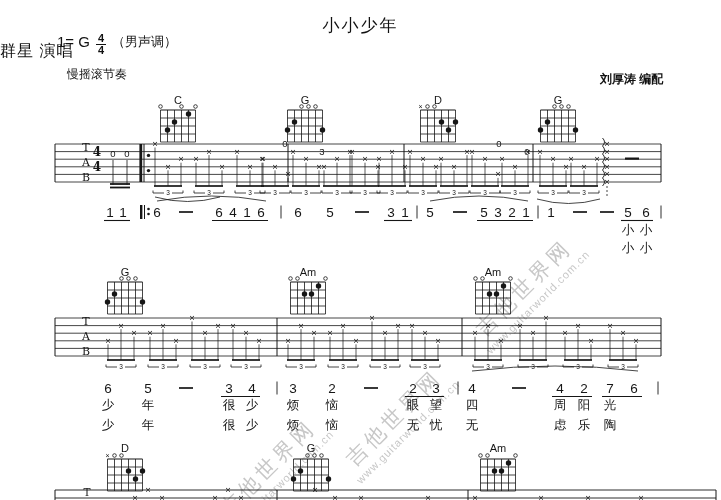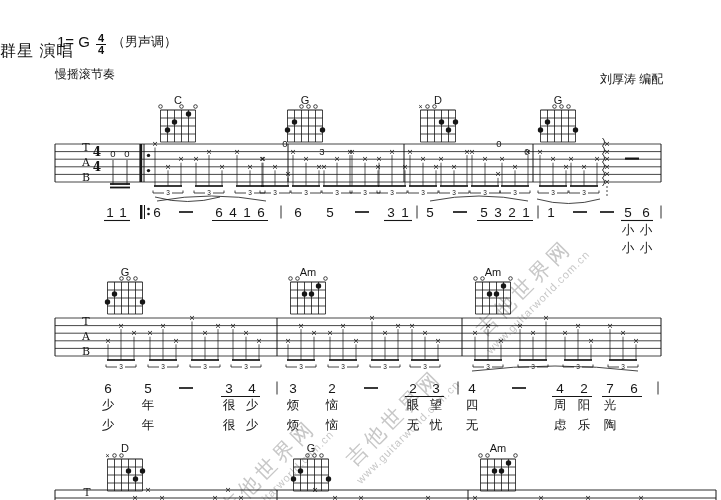--- a/index.html
+++ b/index.html
@@ -5,22 +5,22 @@
   html,body{margin:0;padding:0;background:#888;}
   #page{position:relative;width:721px;height:500px;background:#ffffff;overflow:hidden;
         font-family:"Liberation Sans","DejaVu Sans",sans-serif;color:#111;}
   .abs{position:absolute;white-space:nowrap;}
   #title{left:0;right:0;top:14px;text-align:center;font-size:17px;letter-spacing:2px;}
   #artist{left:0;right:0;top:41px;text-align:left;font-size:16px;letter-spacing:1px;}
   #keyrow{left:57px;top:33px;font-size:15px;display:flex;align-items:flex-start;gap:6px;}
   #keyrow .frac{display:inline-block;text-align:center;font-size:11px;line-height:1.05;font-weight:bold;}
   #keyrow .frac .num{border-bottom:1px solid #111;padding:0 2px;}
   #keyrow .note{font-size:13px;}
-  #tempo{left:55px;top:66px;font-size:12px;}
-  #arranger{left:600px;top:71px;font-size:12px;}
+  #tempo{left:67px;top:66px;font-size:12px;}
+  #arranger{left:600px;top:71px;font-size:12px;font-weight:bold;}
   .wm{position:absolute;transform:rotate(-45deg);transform-origin:center;color:#c7c7c7;
       text-align:center;pointer-events:none;}
   .wm .l1{font-size:21px;letter-spacing:4px;}
   .wm .l2{font-size:11px;letter-spacing:1px;}
   svg{position:absolute;left:0;top:0;}
   svg text{font-family:"Liberation Sans","DejaVu Sans",sans-serif;}
   .serif{font-family:"DejaVu Serif","Liberation Serif",serif;}
 </style>
 </head>
 <body>
@@ -33,20 +33,21 @@
   </div>
   <div class="wm" style="left:313px;top:402px;width:170px;">
     <div class="l1">吉他世界网</div>
     <div class="l2">www.guitarworld.com.cn</div>
   </div>
   <div class="wm" style="left:187px;top:452px;width:170px;">
     <div class="l1">吉他世界网</div>
     <div class="l2">www.guitarworld.com.cn</div>
   </div>
 
+  <div id="title" class="abs">小小少年</div>
   <div id="artist" class="abs">群星 演唱</div>
   <div id="keyrow" class="abs">
     <span>1= G</span>
     <span class="frac">
       <span class="num">4</span><br>
       <span>4</span>
     </span>
     <span class="note">（男声调）</span>
   </div>
   <div id="tempo" class="abs">慢摇滚节奏</div>

